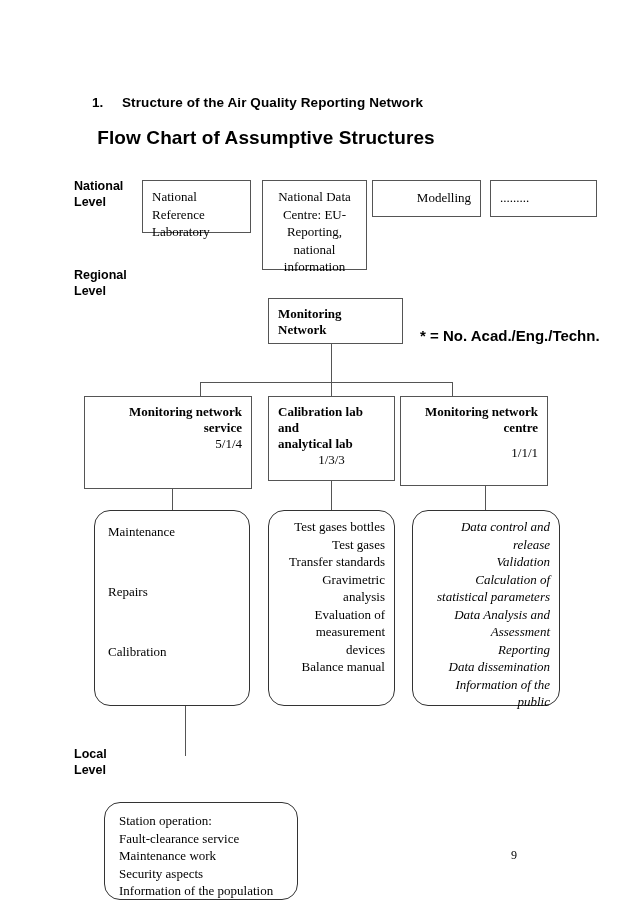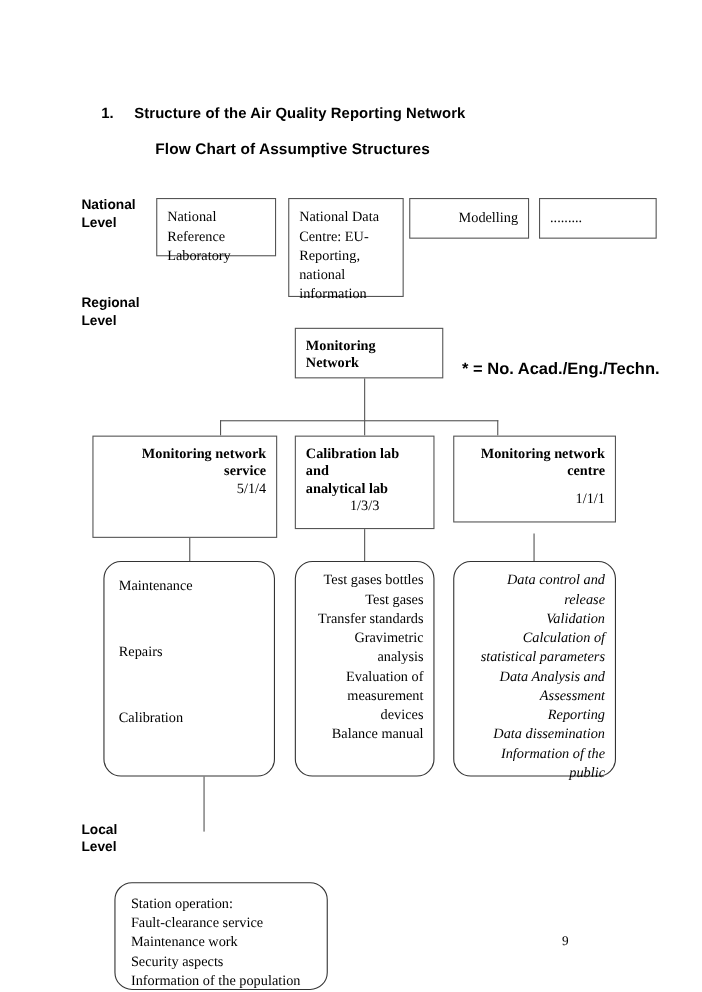--- a/index.html
+++ b/index.html
@@ -39,21 +39,21 @@
     letter-spacing: 0.1px;
     white-space: nowrap;
   }
   .h-sub {
     position: absolute;
     left: 0; top: 127px;
     width: 532px;
     text-align: center;
     font-family: "Liberation Sans", sans-serif;
     font-weight: bold;
-    font-size: 14px;
+    font-size: 19px;
     letter-spacing: 0.1px;
   }
   
   .level-label {
     position: absolute;
     font-family: "Liberation Sans", sans-serif;
     font-weight: bold;
     font-size: 12.5px;
     line-height: 16px;
     white-space: pre-line;
@@ -126,21 +126,21 @@
 Level</div>
   <div class="level-label" style="left: 74px; top: 711px; white-space: pre-line; margin-top: 35px;">Local
 Level</div>
 
   <div class="box" style="left:142px; top:180px; width:109px; height:53px;">
     <div class="inner tight" style="white-space: pre-line;">National
 Reference
 Laboratory</div>
   </div>
 
-  <div class="box" style="left:262px; top:180px; width:105px; height:90px;">
+  <div class="box" style="left:262px; top:180px; width:105px; height:90px;text-align:center;">
     <div class="inner tight" style="white-space: pre-line;">National Data
 Centre: EU-
 Reporting,
 national
 information</div>
   </div>
 
   <div class="box" style="left:372px; top:180px; width:109px; height:37px;">
     <div class="inner center pad-top">Modelling</div>
   </div>
@@ -172,21 +172,21 @@
   </div>
 
   <div class="box" style="left:268px; top:396px; width:127px; height:85px;">
     <div class="inner">
       <div class="b-title" style="white-space: pre-line;">Calibration lab and
 analytical lab</div>
       <div class="b-sub" style="text-align:center;">1/3/3</div>
     </div>
   </div>
 
-  <div class="box" style="left:412px; top:396px; width:148px; height:79px;">
+  <div class="box" style="left:400px; top:396px; width:148px; height:90px;">
     <div class="inner center">
       <div class="b-title">Monitoring network centre</div>
       <div class="b-sub" style="margin-top:9px;">1/1/1</div>
     </div>
   </div>
 
   <div class="vline" style="left:172px; top:489px; height:21px;"></div>
   <div class="vline" style="left:331px; top:481px; height:29px;"></div>
   <div class="vline" style="left:485px; top:485px; height:25px;"></div>
 

